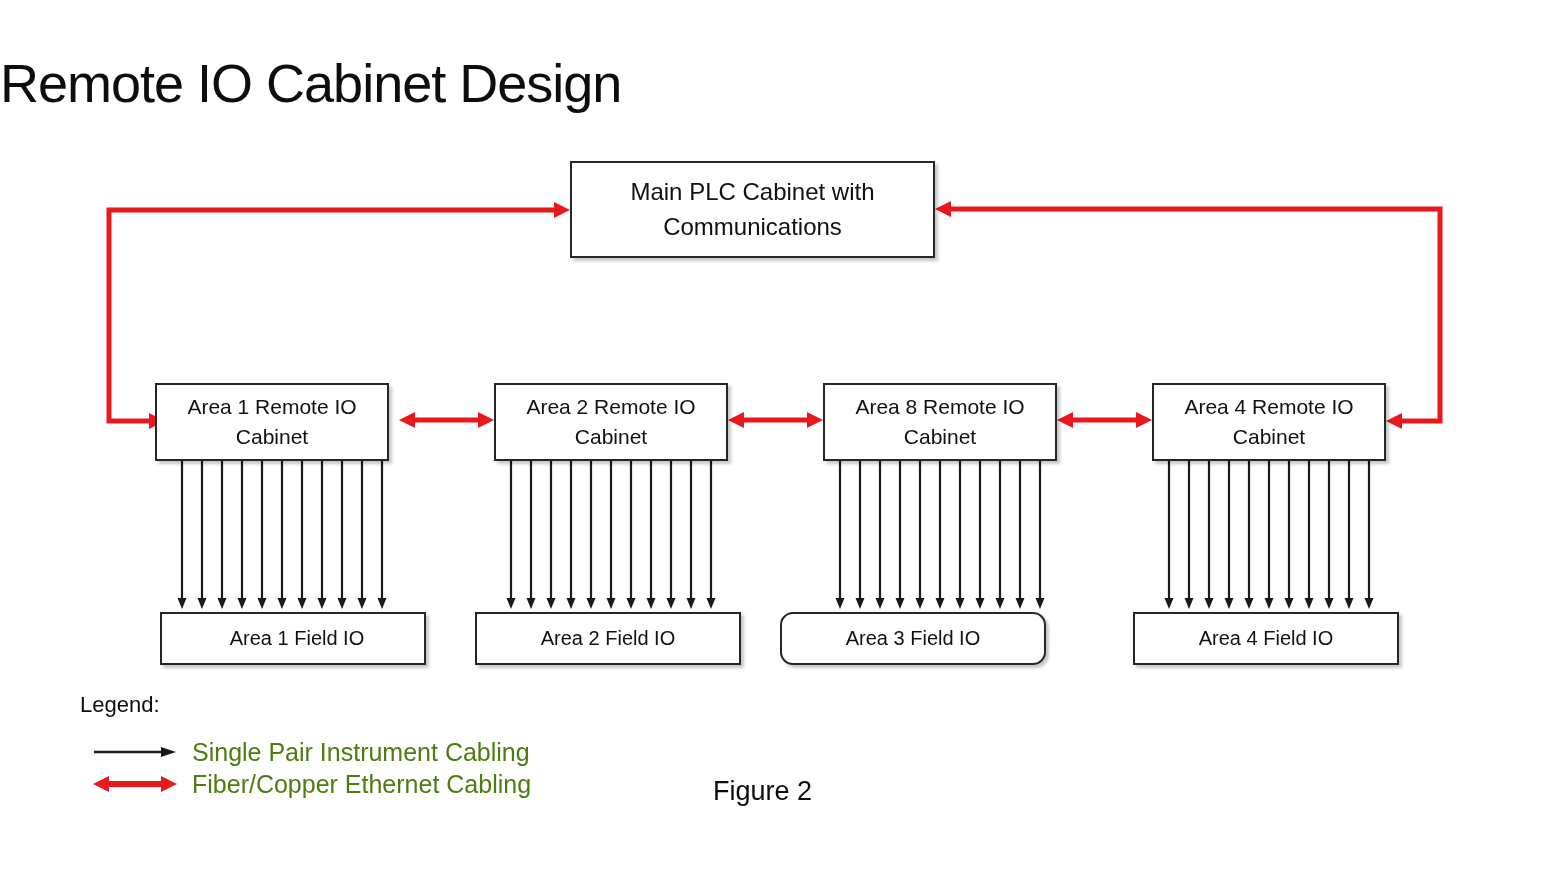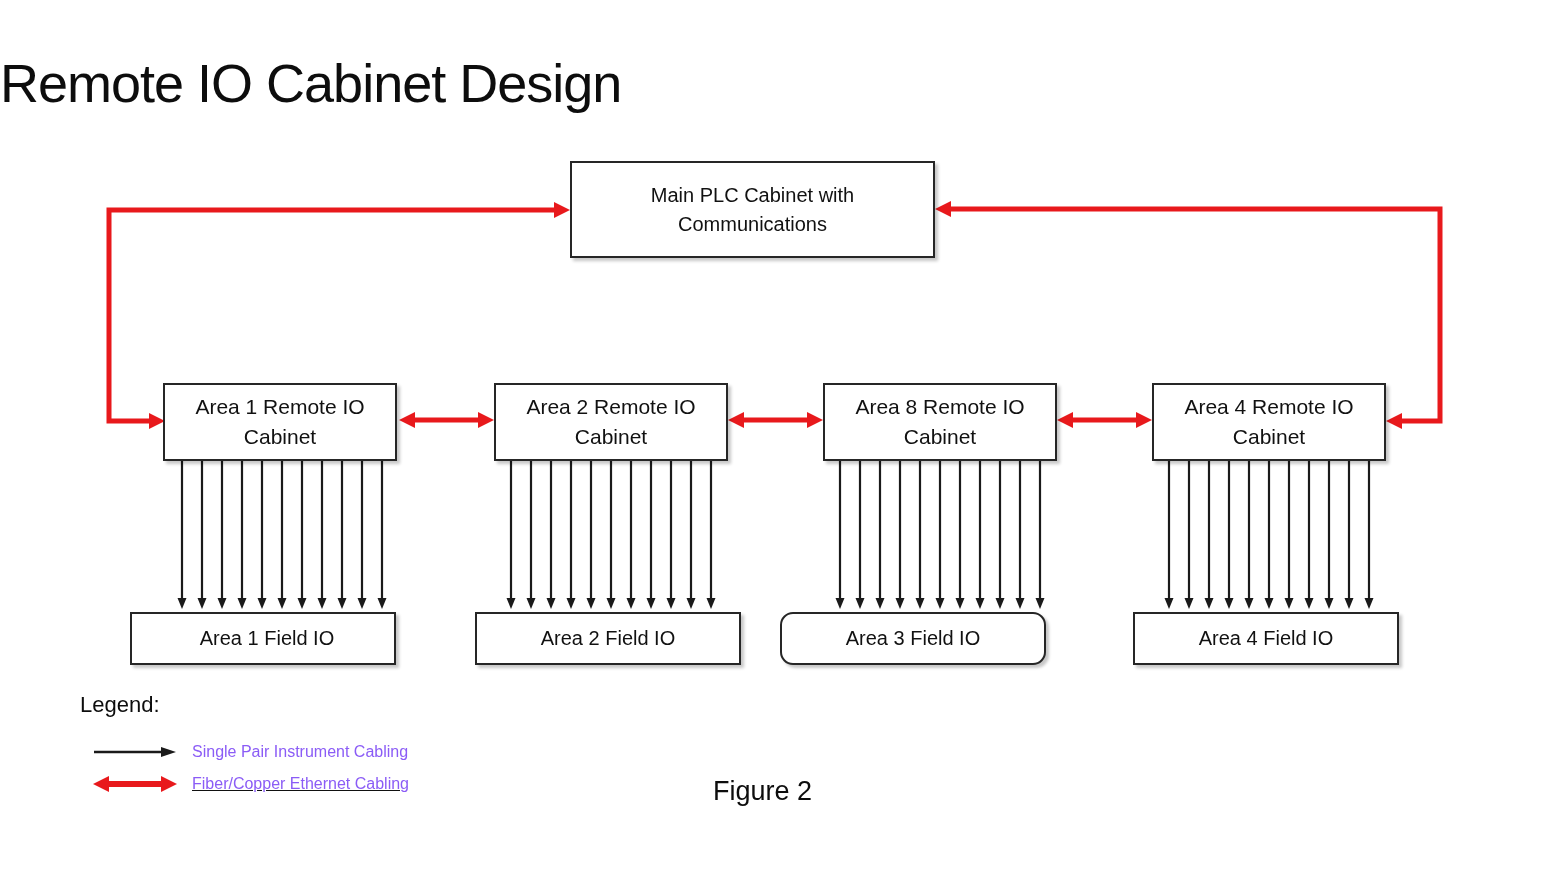--- a/index.html
+++ b/index.html
@@ -13,33 +13,33 @@
     position:absolute; left:0; top:52px; width:1525px; 
     font-size:54px; font-weight:500; letter-spacing:-1px; color:#0d0d0d;
   }
   #wires { position:absolute; left:0; top:0; pointer-events:none; }
   .node {
     position:absolute; box-sizing:border-box; background:#fff;
     border:2px solid var(--border); box-shadow:3px 3px 3px rgba(0,0,0,.22);
     display:flex; flex-direction:column; align-items:center; justify-content:center;
     text-align:center; line-height:1.45;
   }
-  .main-plc { left:570px; top:161px; width:365px; height:97px; font-size:20px; }
+  .main-plc { left:570px; top:161px; width:365px; height:97px; font-size:24px; }
   .cabinet  { top:383px; width:234px; height:78px; font-size:21px; }
-  .cab0 { left:163px; }  .cab1 { left:494px; }  .cab2 { left:823px; }  .cab3 { left:1152px; }
+  .cab0 { left:155px; }  .cab1 { left:494px; }  .cab2 { left:823px; }  .cab3 { left:1152px; }
   .field    { top:612px; width:266px; height:53px; font-size:20px; }
-  .fld0 { left:130px;padding-left:8px; }  .fld1 { left:475px; }  .fld2 { left:780px;border-radius:13px; }  .fld3 { left:1133px; }
+  .fld0 { left:160px;padding-left:8px; }  .fld1 { left:475px; }  .fld2 { left:780px;border-radius:13px; }  .fld3 { left:1133px; }
   .legend-heading {
     position:absolute; left:80px; top:692px; font-size:22px; color:#0d0d0d;text-align:center;
   }
   .legend-row { position:absolute; left:92px; height:24px; display:flex; align-items:center; }
   .legend-row .swatch { width:86px; margin-right:14px; flex:0 0 auto; }
-  .legend-row .lbl { font-size:16px; color:#8b5cf6; white-space:nowrap; }
+  .legend-row .lbl { font-size:25px; color:#4d7c0f; white-space:nowrap; }
   .lrow0 { top:740px; }
-  .lrow1 { top:772px;text-decoration:underline; }
+  .lrow1 { top:772px; }
   .caption {
     position:absolute; left:0; top:776px; width:1525px; text-align:center;
     font-size:27px; color:#0d0d0d;
   }
 </style>
 </head>
 <body>
 
 <div class="canvas">
 

